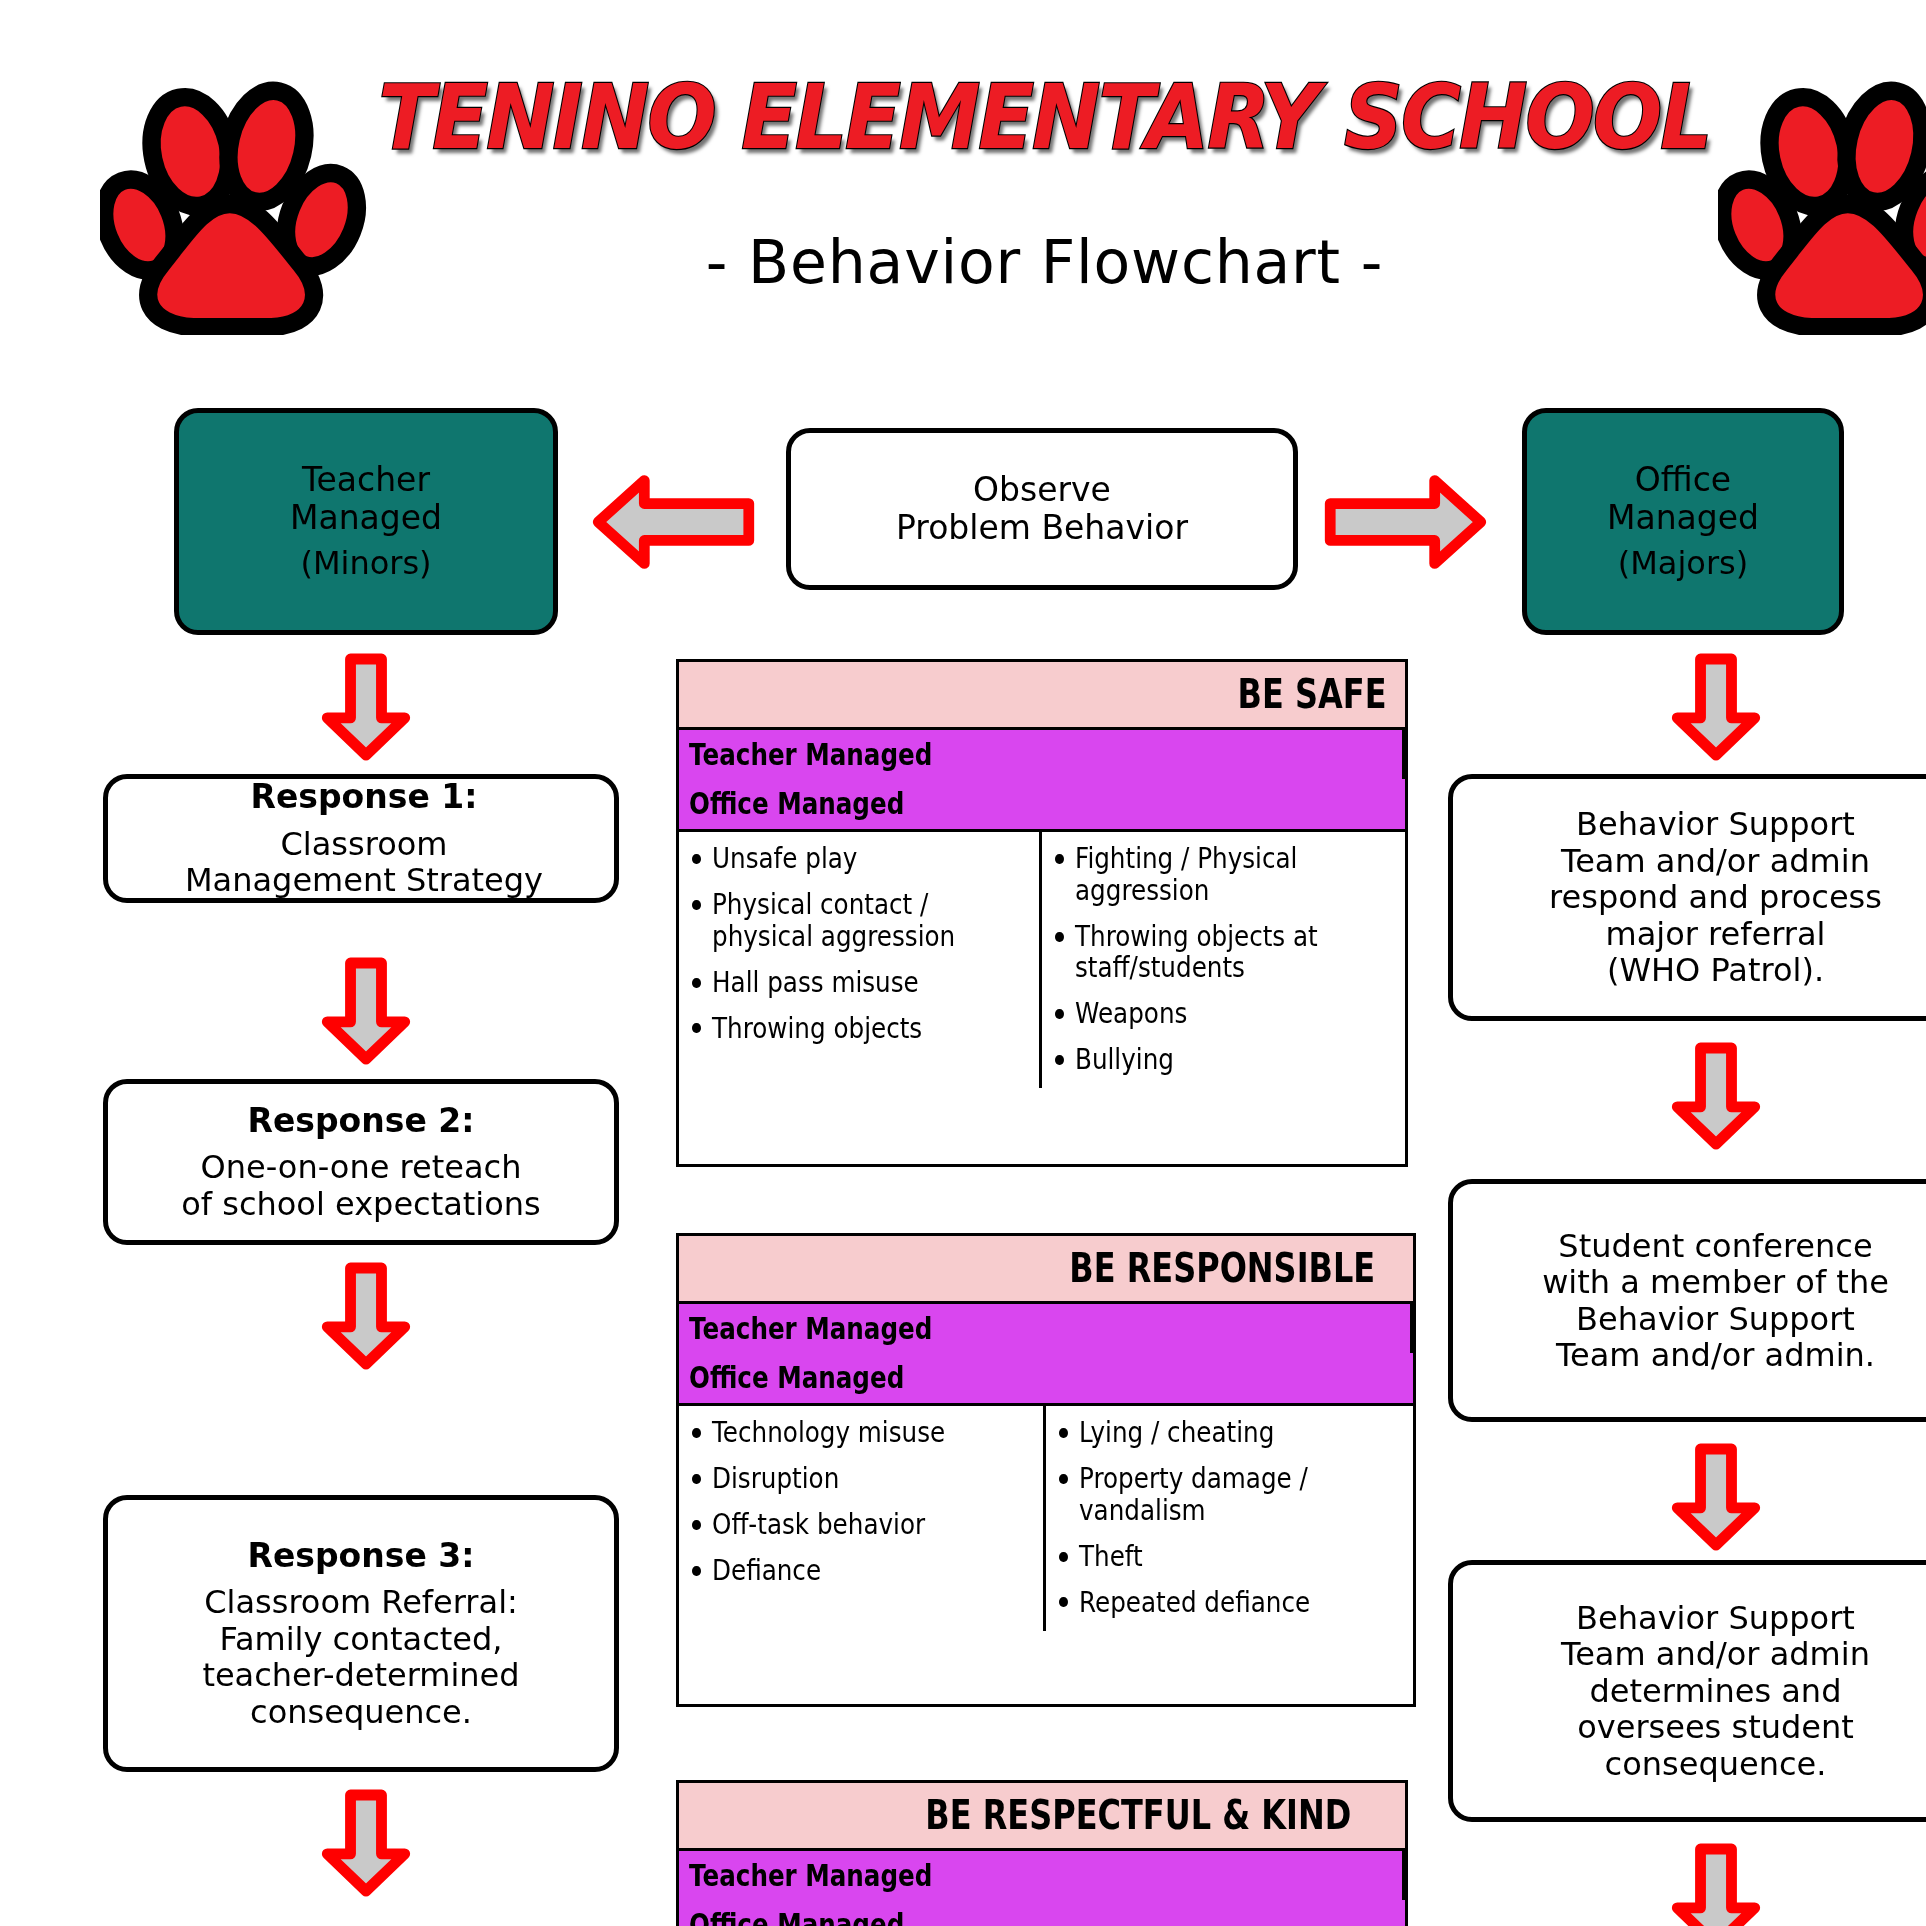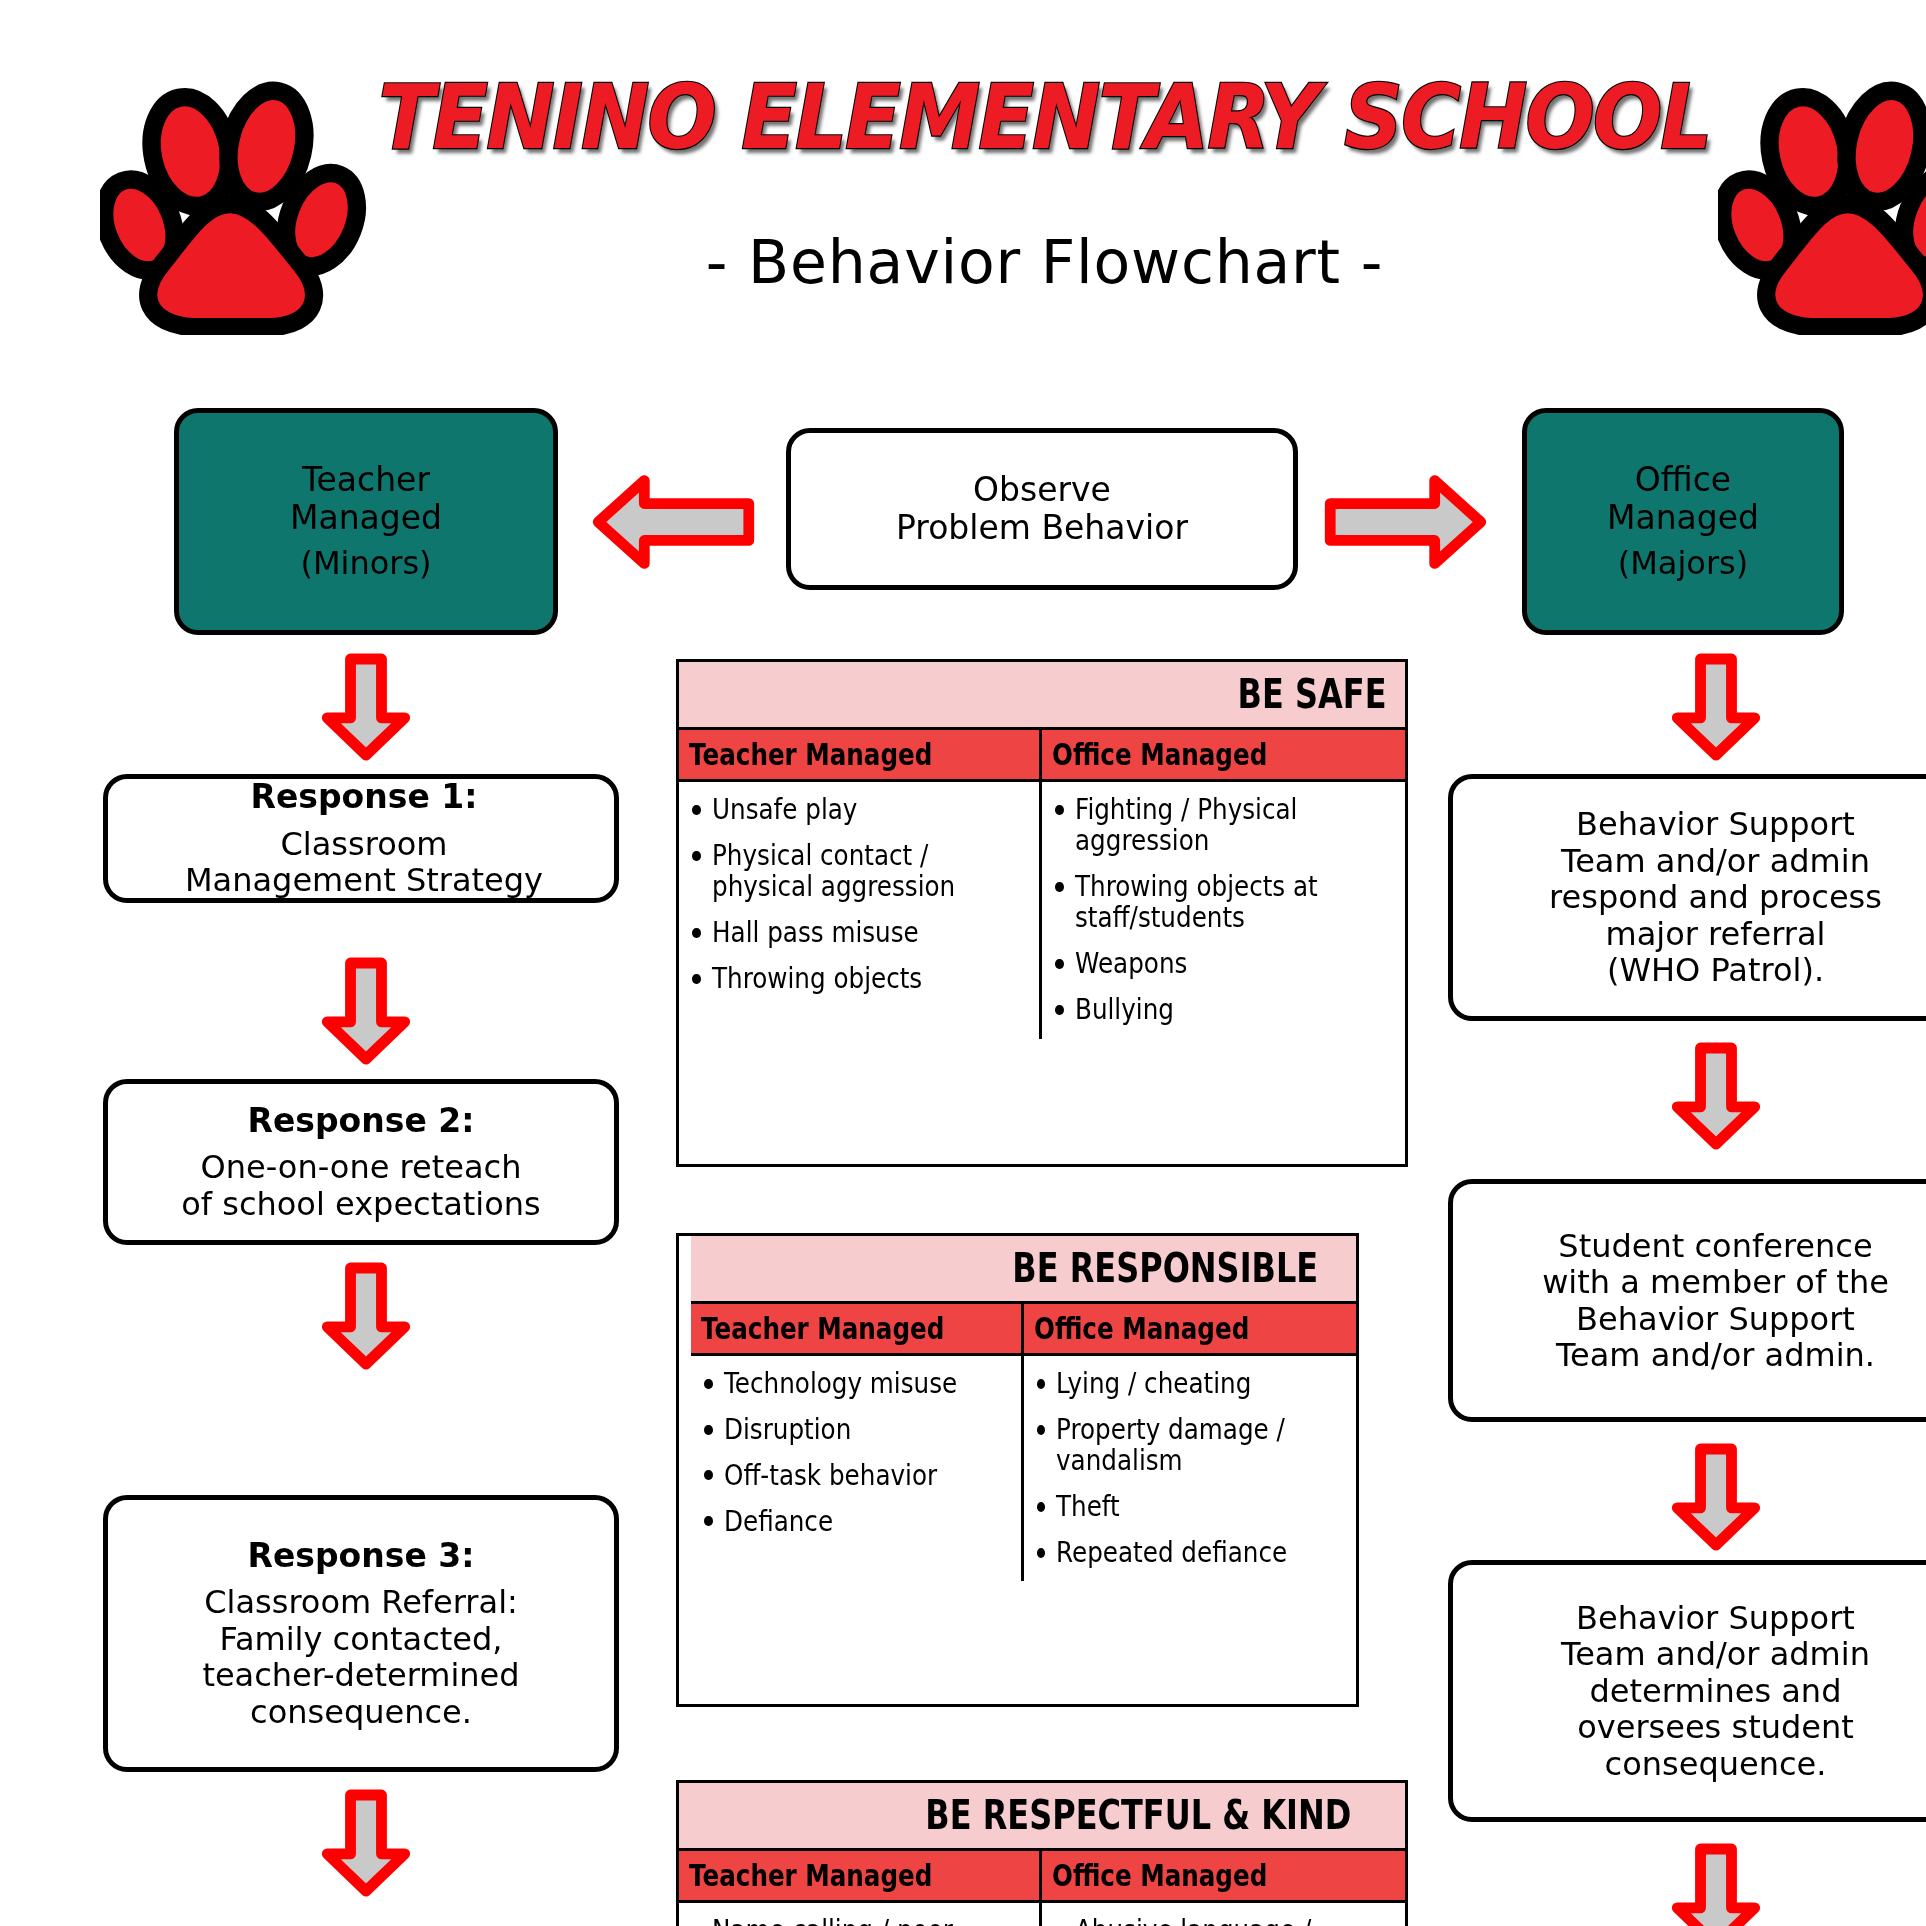--- a/index.html
+++ b/index.html
@@ -58,21 +58,21 @@
     box-sizing:border-box;width:100%;
     background:#F7CCCE;border-bottom:3.5px solid #000;
     text-align:right;font-family:"DejaVu Sans", sans-serif;
     font-weight:bold;font-size:40px;letter-spacing:0px;
     padding:8.5px 0 10px 0;
     transform-origin:center;
   }
   .btable .thead span{display:inline-block;transform:scaleX(0.80);}
   .btable .colhead{
     display:flex;width:100%;box-sizing:border-box;
-    background:#ef4444;border-bottom:3.5px solid #000;
+    background:#d946ef;border-bottom:3.5px solid #000;flex-direction:column;
   }
   .btable .colhead > div{
     box-sizing:border-box;flex:1 1 50%;
     font-family:"DejaVu Sans", sans-serif;font-weight:bold;font-size:30px;
     padding:7px 0 7.7px 10px;
   }
   .btable .colhead > div span{display:inline-block;transform:scaleX(0.82);transform-origin:left center;}
   .btable .colhead > div:first-child{border-right:3.5px solid #000;}
   .btable .cols{display:flex;width:100%;box-sizing:border-box;}
   .btable .cols > div{
@@ -263,21 +263,21 @@
       <ul>
         <li><span>Fighting / Physical aggression</span></li>
         <li><span>Throwing objects at staff/students</span></li>
         <li><span>Weapons</span></li>
         <li><span>Bullying</span></li>
       </ul>
     </div>
   </div>
 </div>
 
-<div class="btable" style="left:676px;top:1233px;width:683px;height:474px;padding-left:12px;">
+<div class="btable" style="left:676px;top:1233px;width:740px;height:474px;">
   <div class="thead"><span>BE RESPONSIBLE</span></div>
   <div class="colhead">
     <div><span>Teacher Managed</span></div>
     <div><span>Office Managed</span></div>
   </div>
   <div class="cols">
     <div>
       <ul>
         <li><span>Technology misuse</span></li>
         <li><span>Disruption</span></li>

